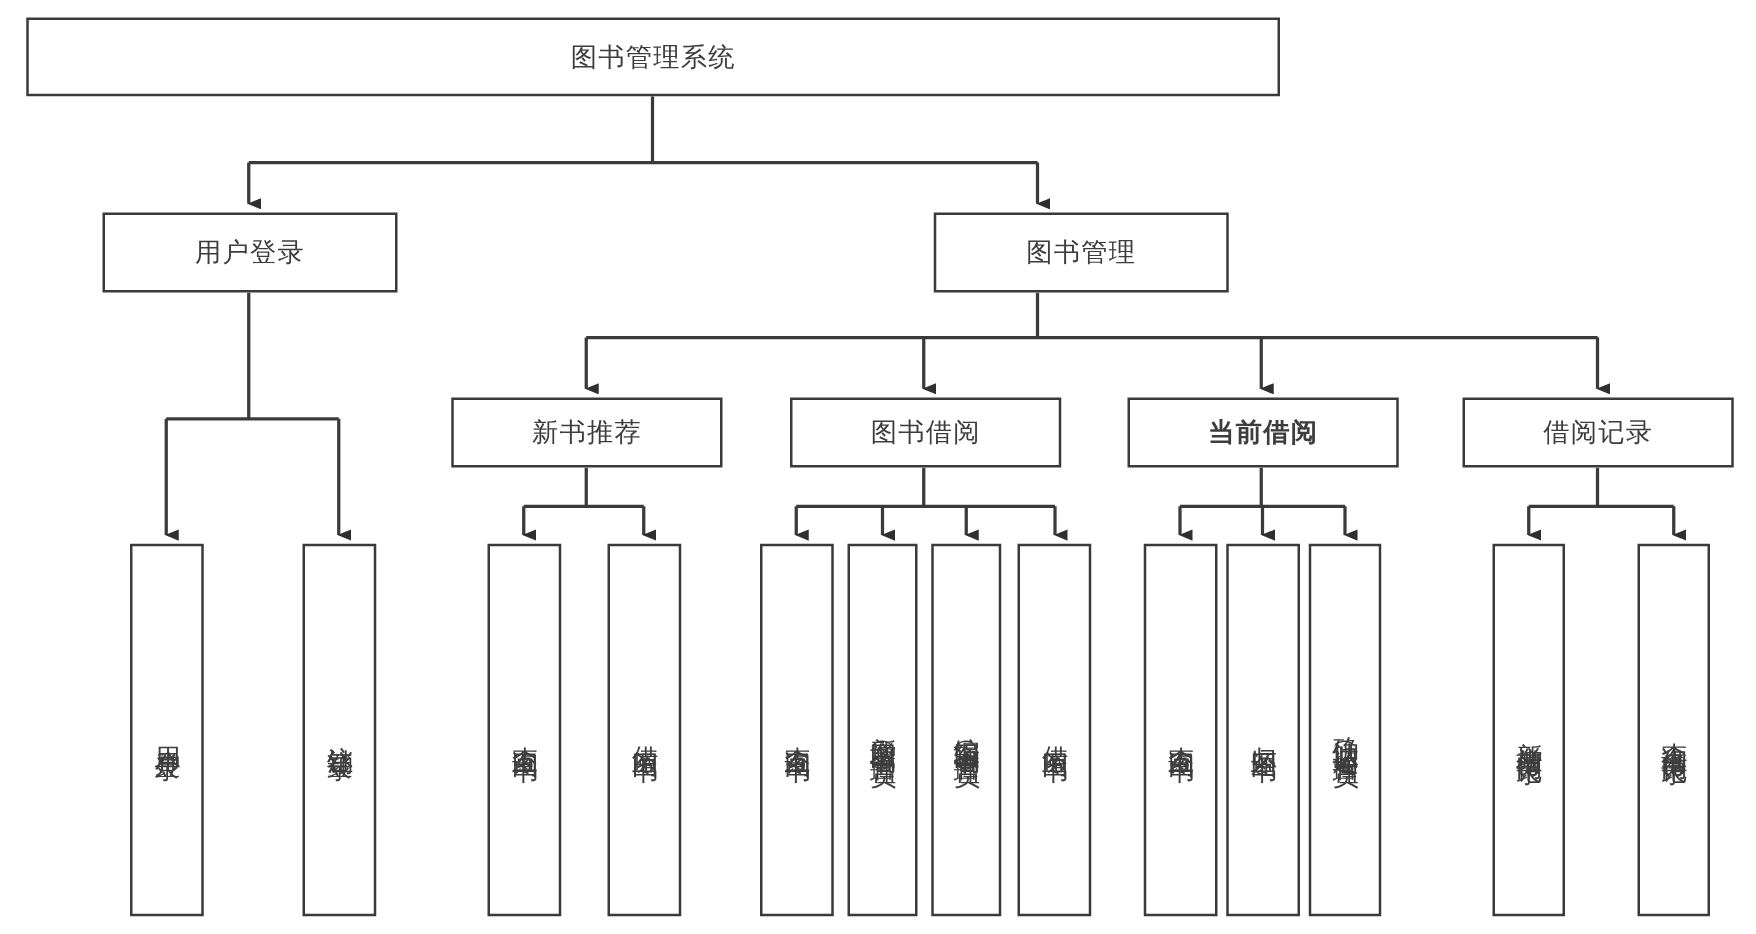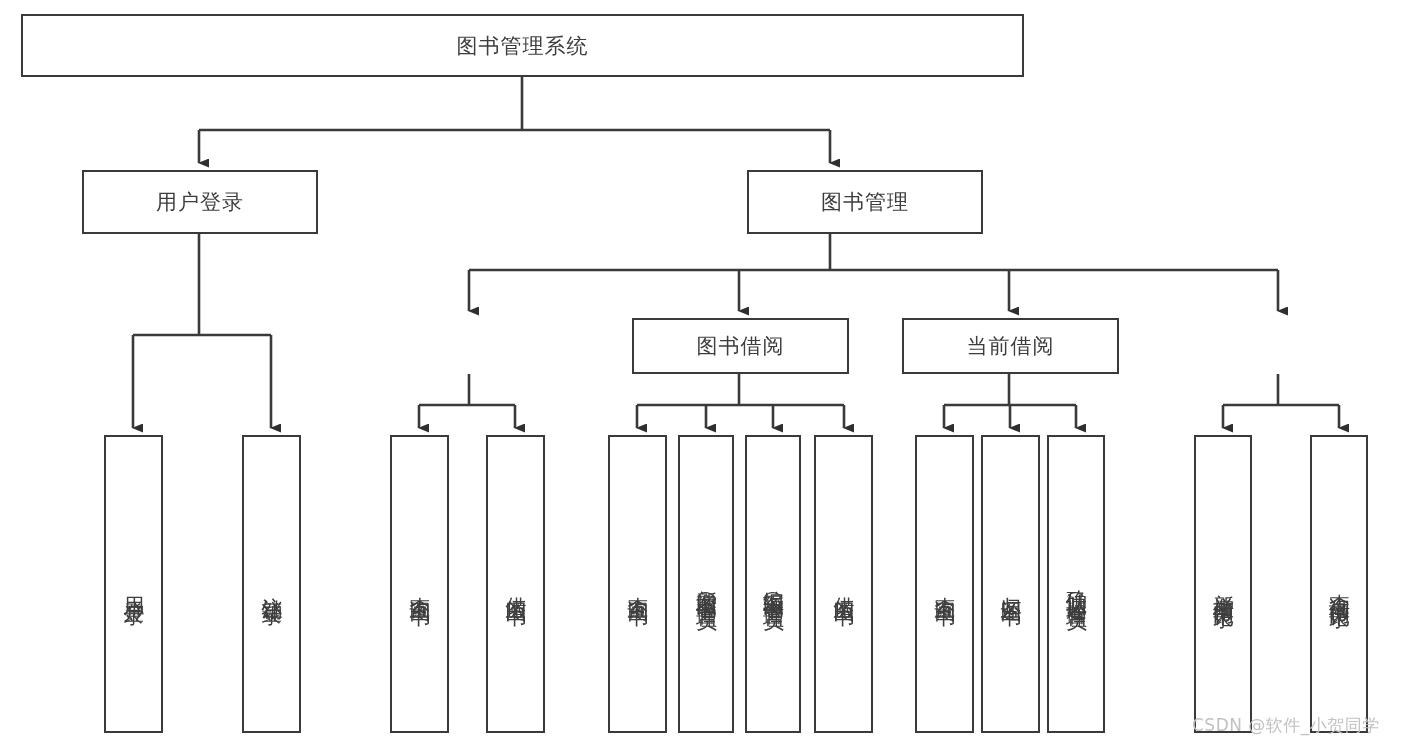--- a/index.html
+++ b/index.html
@@ -125,29 +125,35 @@
   </div>
 
   <div class="node horiz" style="left:82px; top:170px; width:236px; height:64px;">
     <span>用户登录</span>
   </div>
 
   <div class="node horiz" style="left:711px; top:170px; width:236px; height:64px;margin-left:36px;">
     <span>图书管理</span>
   </div>
 
+  <div class="node horiz" style="left:361px; top:318px; width:217px; height:56px;">
+    <span>新书推荐</span>
+  </div>
 
   <div class="node horiz" style="left:632px; top:318px; width:217px; height:56px;font-family:Liberation Serif, serif;">
     <span>图书借阅</span>
   </div>
 
-  <div class="node horiz" style="left:902px; top:318px; width:217px; height:56px;">
+  <div class="node horiz" style="left:902px; top:318px; width:217px; height:56px;font-weight:bold;">
     <span>当前借阅</span>
   </div>
 
+  <div class="node horiz" style="left:1170px; top:318px; width:217px; height:56px;">
+    <span>借阅记录</span>
+  </div>
 
   <div class="node vert" style="left:104px; top:435px; width:59px; height:298px;">
     <span class="vlabel">用户登录</span>
   </div>
 
   <div class="node vert" style="left:242px; top:435px; width:59px; height:298px;">
     <span class="vlabel">注销登录</span>
   </div>
 
   <div class="node vert" style="left:390px; top:435px; width:59px; height:298px;">
@@ -187,15 +193,14 @@
   </div>
 
   <div class="node vert" style="left:1194px; top:435px; width:58px; height:298px;">
     <span class="vlabel">新增借阅记录</span>
   </div>
 
   <div class="node vert" style="left:1310px; top:435px; width:58px; height:298px;">
     <span class="vlabel">查询借阅记录</span>
   </div>
 
-  <div class="watermark" style="left:1192px; top:714px;">CSDN @软件_小贺同学</div>
 
 </div>
 
 </body></html>

